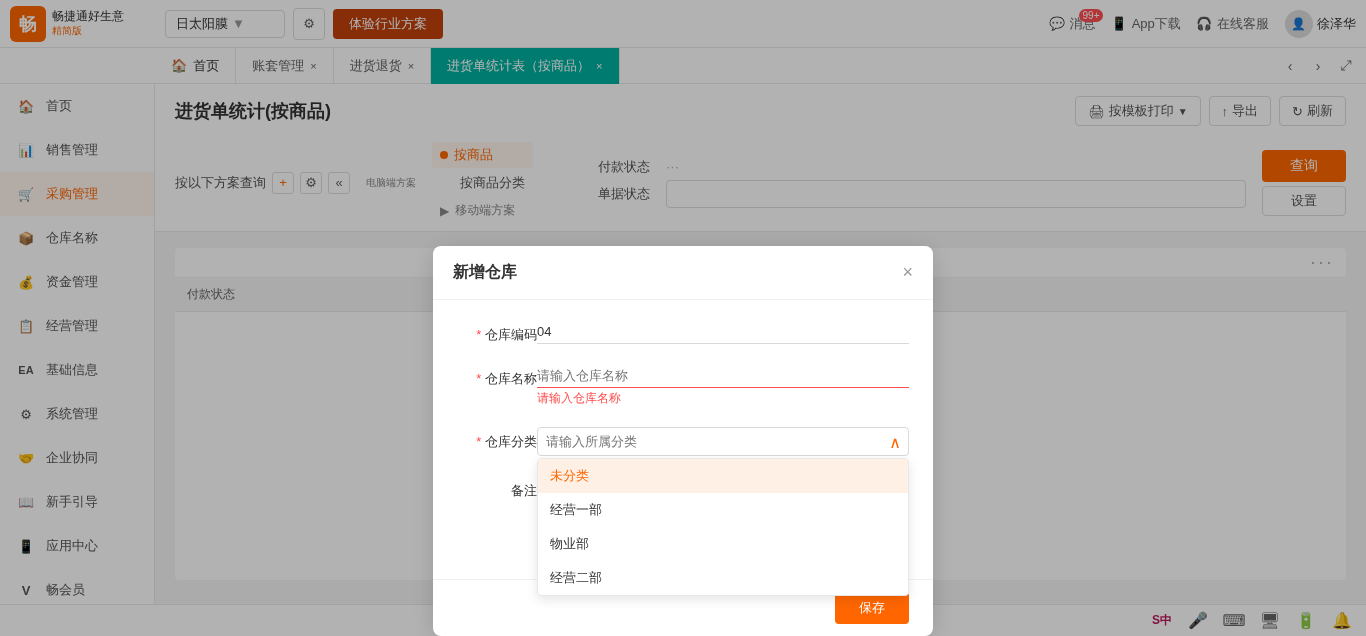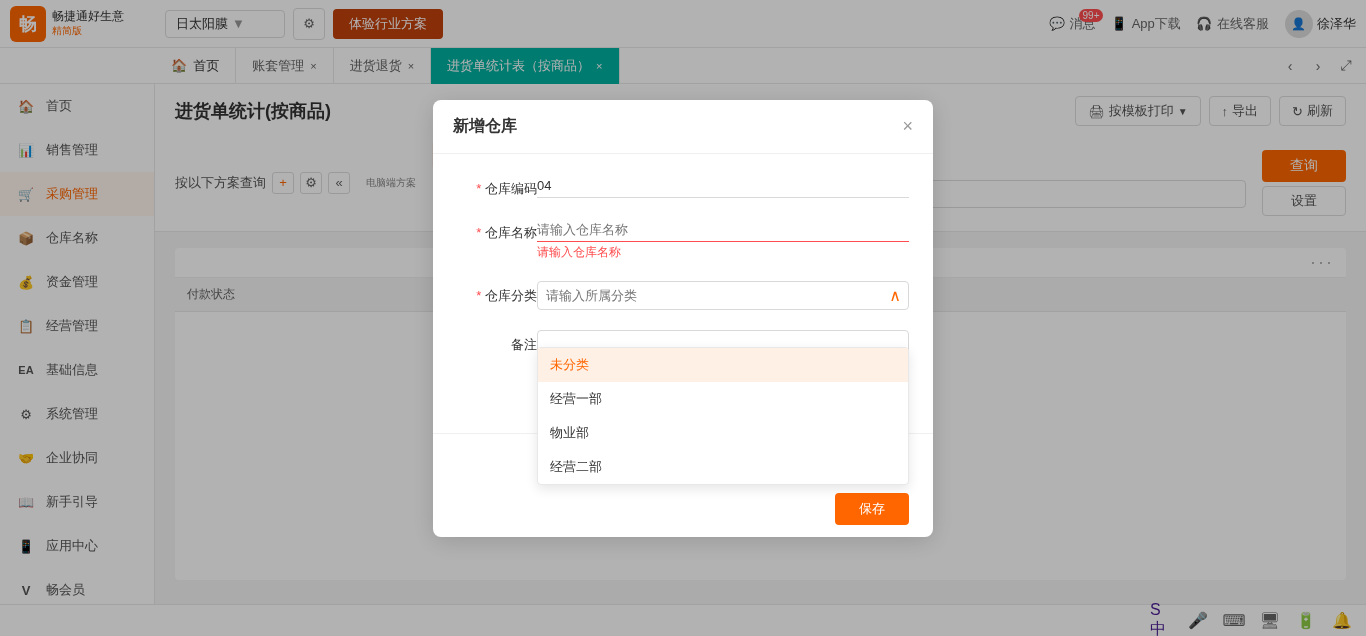--- a/index.html
+++ b/index.html
@@ -128,21 +128,21 @@
     }
     .action-btn.primary { background: #ff6600; color: #fff; border-color: #ff6600; padding: 5px 20px; }
     table { width: 100%; border-collapse: collapse; }
     th { background: #f5f5f5; padding: 8px 12px; text-align: left; font-weight: normal; color: #666; font-size: 12px; border-bottom: 1px solid #e8e8e8; }
 
     
     .overlay {
       position: fixed; top: 0; left: 0; width: 100%; height: 100%;
       background: rgba(0,0,0,0.3);
       z-index: 100;
-      display: flex; align-items: center; justify-content: center;
+      display: flex; align-items: flex-end; justify-content: center;
     }
 
     
     .modal {
       background: #fff;
       border-radius: 8px;
       width: 500px;
       box-shadow: 0 4px 24px rgba(0,0,0,0.15);
       z-index: 101;
       overflow: visible;
@@ -187,35 +187,34 @@
     }
     .select-arrow {
       position: absolute; right: 8px; top: 50%; transform: translateY(-50%);
       color: #ff6600; font-size: 16px; pointer-events: none;
     }
     .dropdown-list {
       position: absolute; top: calc(100% + 2px); left: 0; width: 100%;
       background: #fff; border: 1px solid #e8e8e8; border-radius: 4px;
       box-shadow: 0 4px 12px rgba(0,0,0,0.1);
       z-index: 200;
-      margin-top: 35px;
     }
     .dropdown-item {
       padding: 8px 12px; cursor: pointer; font-size: 13px; color: #333;
     }
     .dropdown-item.selected { background: #fff0e6; color: #ff6600; }
 
     .modal-footer {
       padding: 12px 24px;
       display: flex; justify-content: flex-end; gap: 8px;
       border-top: 1px solid #f0f0f0;
     }
     .btn-save {
       background: #ff6600; color: #fff; border: none; border-radius: 4px;
-      padding: 7px 24px; font-size: 13px; cursor: pointer; margin-top: 47px;
+      padding: 7px 24px; font-size: 13px; cursor: pointer;
     }
 
     
     .bottom-bar {
       position: fixed; bottom: 0; left: 0; width: 100%; height: 32px;
       background: #fff; border-top: 1px solid #e8e8e8;
       display: flex; align-items: center; justify-content: flex-end;
       padding: 0 12px; gap: 12px; z-index: 50;
     }
     .bottom-icon { width: 24px; height: 24px; display: flex; align-items: center; justify-content: center; color: #666; font-size: 16px; cursor: pointer; }
@@ -500,19 +499,19 @@
         </div>
       </div>
     </div>
     <div class="modal-footer">
       <button class="btn-save">保存</button>
     </div>
   </div>
 </div>
 
 <div class="bottom-bar">
-  <div class="bottom-icon" style="font-size:16px;color:#4c1d95;font-weight:normal;">S中</div>
+  <div class="bottom-icon" style="font-size:12px;color:#be185d;font-weight:bold;">S中</div>
   <div class="bottom-icon">🎤</div>
   <div class="bottom-icon">⌨</div>
   <div class="bottom-icon">🖥</div>
   <div class="bottom-icon">🔋</div>
   <div class="bottom-icon">🔔</div>
 </div>
 
 </body></html>

